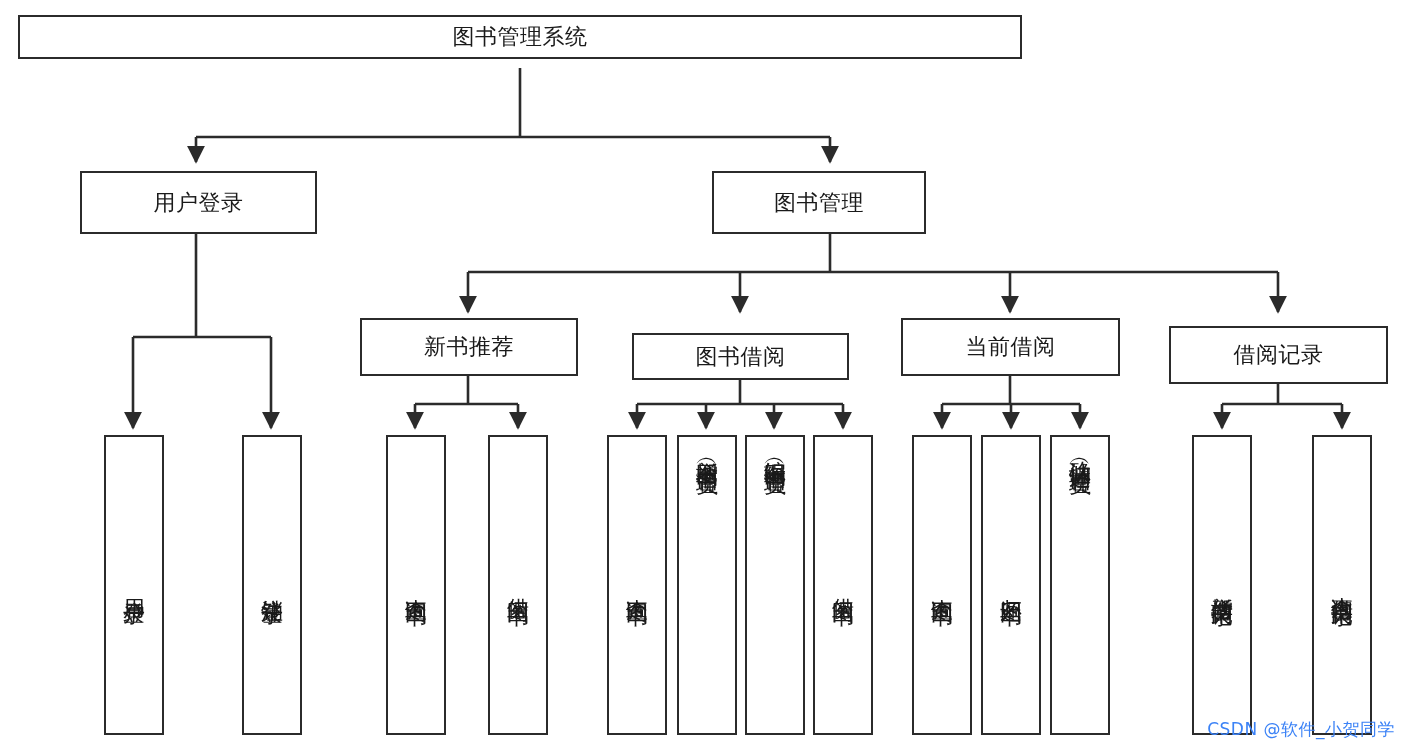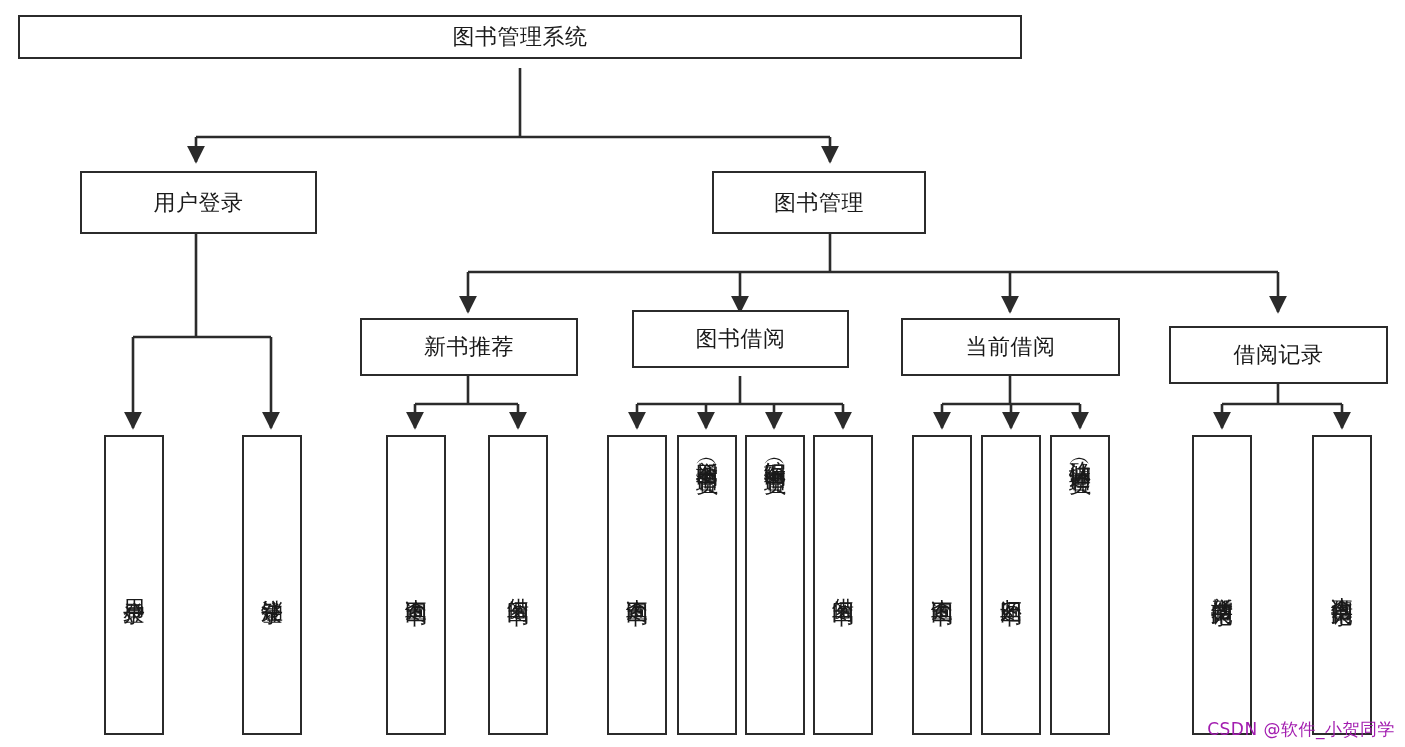--- a/index.html
+++ b/index.html
@@ -58,21 +58,21 @@
   }
   .v-node.centered {
     align-items: center;
     padding-top: 0;
   }
   #watermark {
     position: absolute;
     right: 10px;
     bottom: 6px;
     font-size: 17px;
-    color: #a21caf;
+    color: #3b82f6;
     letter-spacing: 0.5px;
     white-space: nowrap;
     pointer-events: none;
     font-family: "DejaVu Sans", "Liberation Sans", sans-serif;
     margin-top: 12px;
   }
 </style>
 </head>
 <body>
 
@@ -135,21 +135,21 @@
 </div>
 
 <div class="node" style="left:712px; top:171px; width:214px; height:63px;">
   <span class="node-label h-label">图书管理</span>
 </div>
 
 <div class="node" style="left:360px; top:318px; width:218px; height:58px;align-items:center;">
   <span class="node-label h-label">新书推荐</span>
 </div>
 
-<div class="node" style="left:632px; top:310px; width:217px; height:58px;">
+<div class="node" style="left:632px; top:333px; width:217px; height:47px;">
   <span class="node-label h-label">图书借阅</span>
 </div>
 
 <div class="node" style="left:901px; top:318px; width:219px; height:58px;">
   <span class="node-label h-label">当前借阅</span>
 </div>
 
 <div class="node" style="left:1169px; top:326px; width:219px; height:58px;">
   <span class="node-label h-label">借阅记录</span>
 </div>

